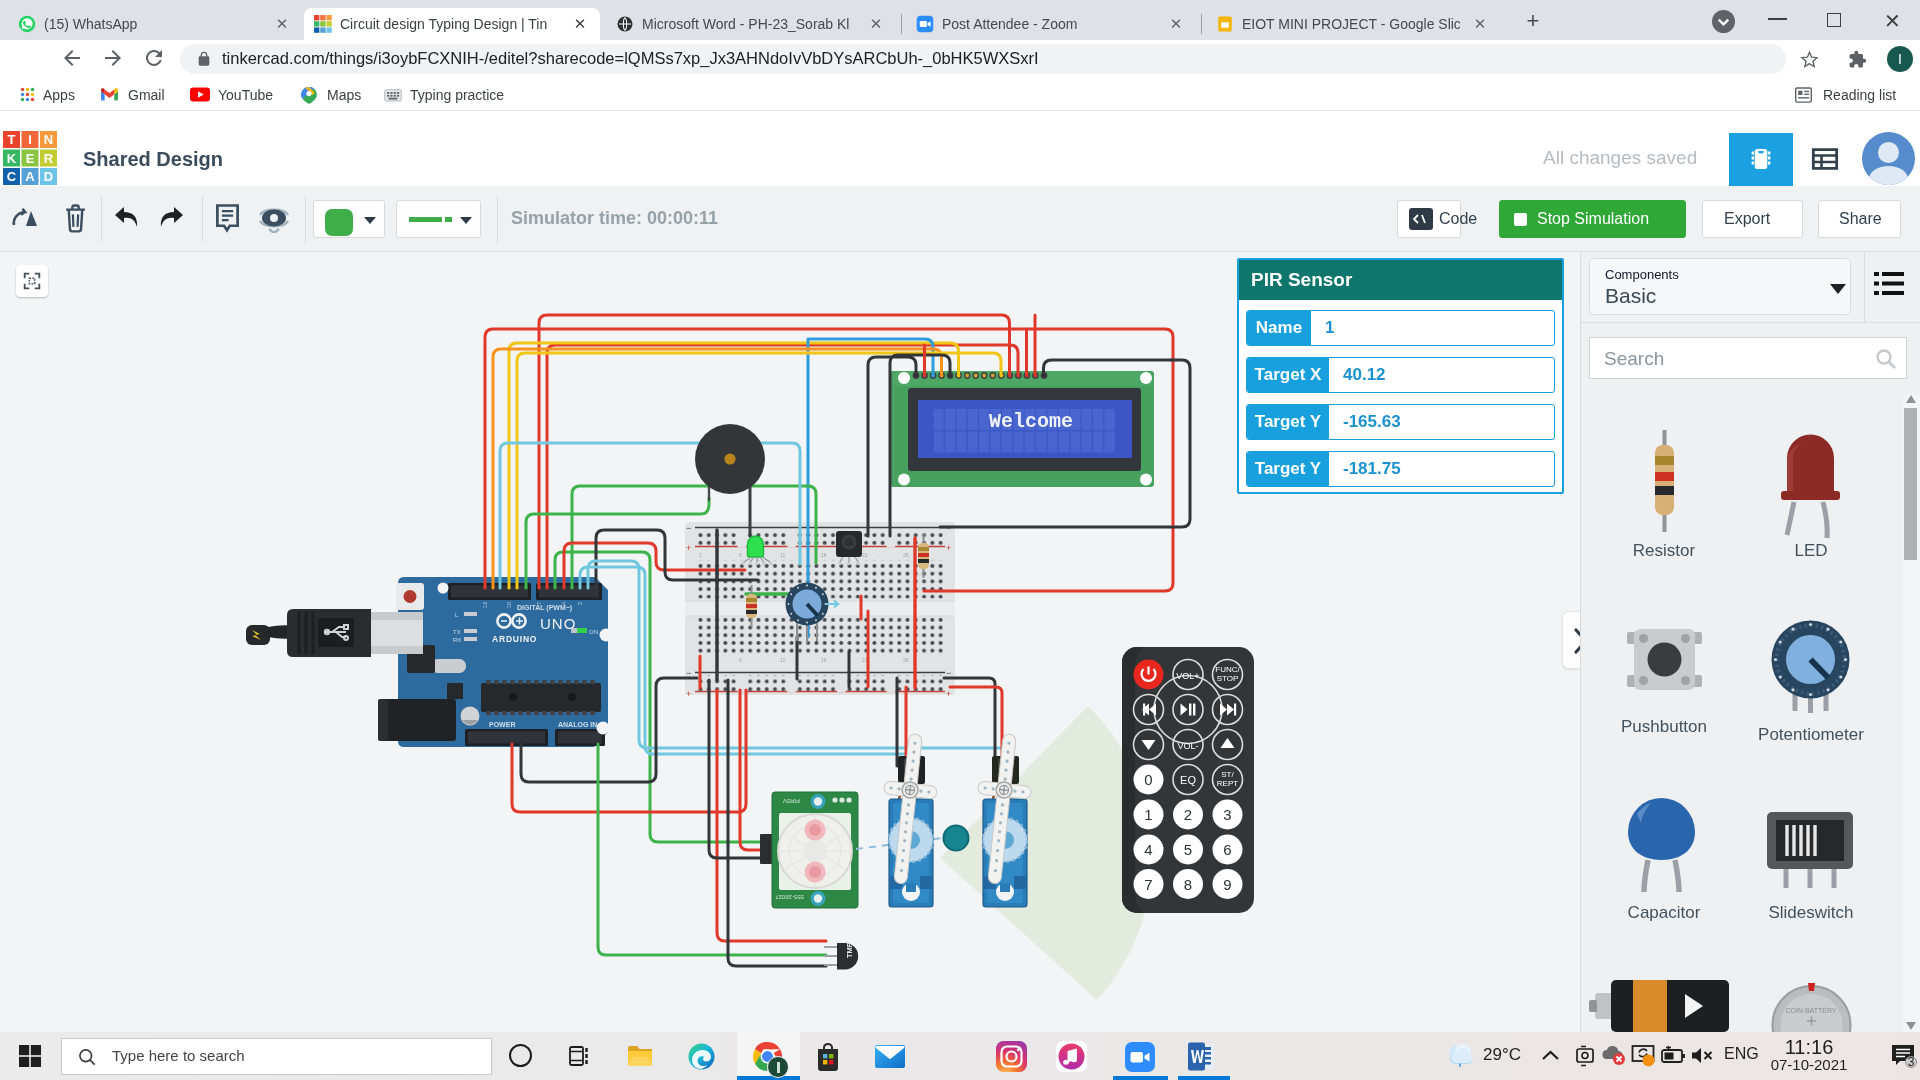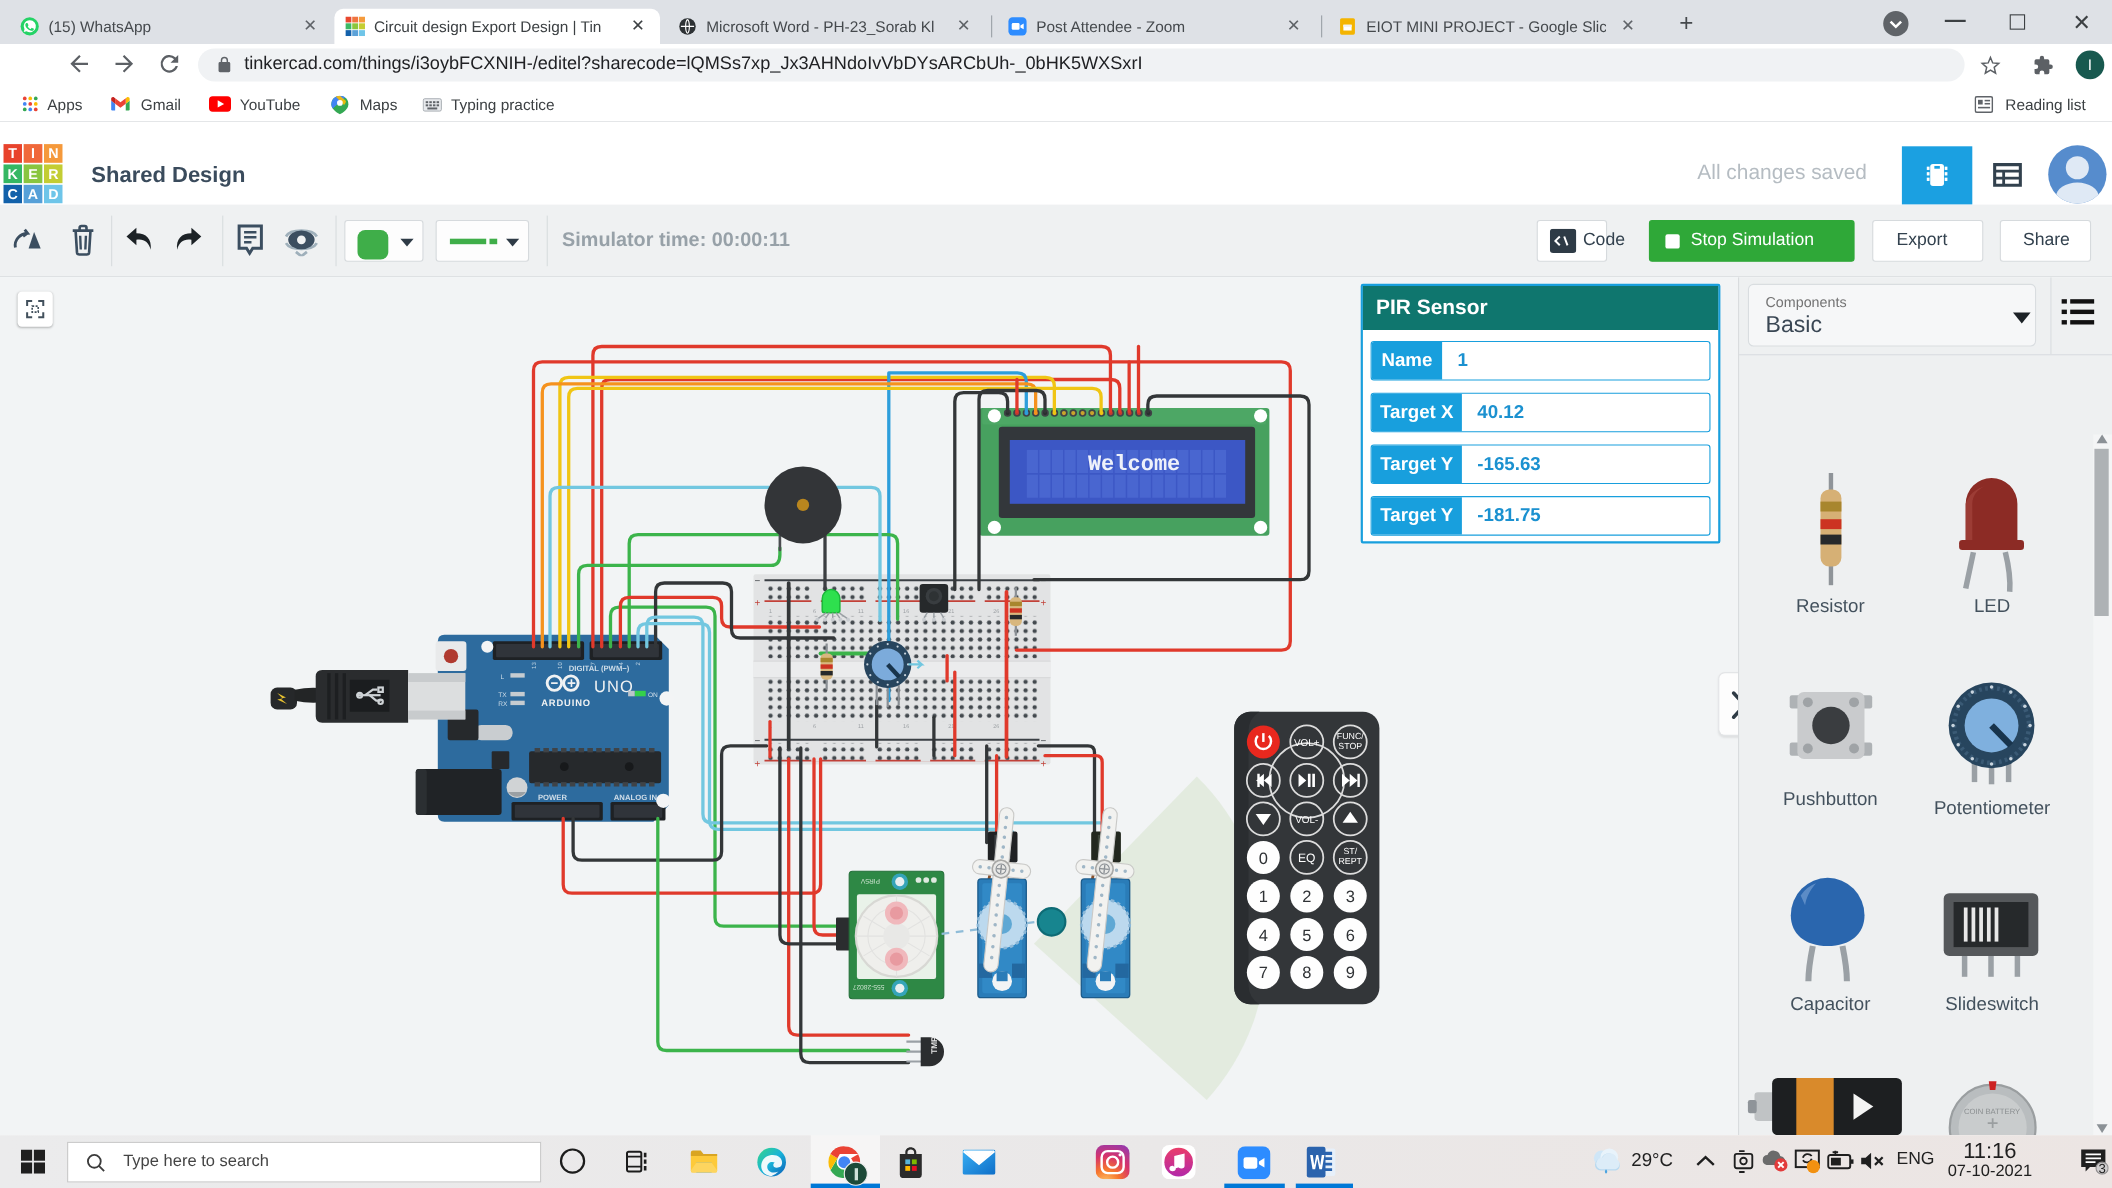--- a/index.html
+++ b/index.html
@@ -58,21 +58,21 @@
         <rect x="0" y="0" width="5.4" height="5.4" fill="#e8472e"></rect>
         <rect x="6.2" y="0" width="5.4" height="5.4" fill="#f07540"></rect>
         <rect x="12.4" y="0" width="5.4" height="5.4" fill="#f59b3c"></rect>
         <rect x="0" y="6.2" width="5.4" height="5.4" fill="#3cb864"></rect>
         <rect x="6.2" y="6.2" width="5.4" height="5.4" fill="#8cc63e"></rect>
         <rect x="12.4" y="6.2" width="5.4" height="5.4" fill="#c5ce32"></rect>
         <rect x="0" y="12.4" width="5.4" height="5.4" fill="#1461ab"></rect>
         <rect x="6.2" y="12.4" width="5.4" height="5.4" fill="#5ba1d8"></rect>
         <rect x="12.4" y="12.4" width="5.4" height="5.4" fill="#6fc5e8"></rect>
       </svg>
-    <span class="ttl" style="width:222px;">Circuit design Export Design | Tin</span>
+    <span class="ttl" style="width:222px;">Circuit design Typing Design | Tin</span>
     <span class="cls" style="left:268px; color:#3c4043;">✕</span>
   </div>
   <div class="tab" style="left:606px; width:290px;">
     <svg class="fav" viewBox="0 0 24 24">
         <circle cx="12" cy="12" r="10" fill="#2d3134"></circle>
         <path d="M4 12h16M12 3.5c-3 2.5-3 14.5 0 17M12 3.5c3 2.5 3 14.5 0 17" stroke="#fff" stroke-width="1.4" fill="none"></path>
       </svg>
     <span class="ttl" style="width:214px;">Microsoft Word - PH-23_Sorab Kl</span>
     <span class="cls" style="left:262px;">✕</span>
   </div>
@@ -917,36 +917,43 @@
   </div>
 
   <div style="position:absolute; left:1562px; top:359px; width:38px; height:58px; background:#fdfdfd; border:1px solid #e2e4e6; border-right:none; border-radius:6px 0 0 6px; box-shadow:0 1px 2px rgba(0,0,0,.08);">
     <svg style="position:absolute; left:9px; top:15px; width:18px; height:28px;" viewBox="0 0 18 28">
         <path d="M4,3 L14,14 L4,25" fill="none" stroke="#2f3b45" stroke-width="3.2" stroke-linecap="round" stroke-linejoin="round"></path>
       </svg>
   </div>
 
   <div id="sidebar">
     <div style="position:absolute; left:8px; top:6px; width:262px; height:57px; background:#f6f7f8; border:1px solid #d9dde0; border-radius:5px;">
-      <div style="position:absolute; left:15px; top:8px; font-size:13px; color:#737373;">Components</div>
+      <div style="position:absolute; left:15px; top:8px; font-size:13px; color:#0f172a;">Components</div>
       <div style="position:absolute; left:15px; top:25px; font-size:21px; color:#3a4754;">Basic</div>
       <div style="position:absolute; left:240px; top:25px; width:0; height:0; border-left:8px solid transparent; border-right:8px solid transparent; border-top:10px solid #1c2226;"></div>
     </div>
     <svg style="position:absolute; left:293px; top:19px; width:30px; height:26px;" viewBox="0 0 30 26">
         <g fill="#111">
           <rect x="0" y="1" width="5" height="4"></rect>
           <rect x="8" y="1" width="22" height="4"></rect>
           <rect x="0" y="10.5" width="5" height="4"></rect>
           <rect x="8" y="10.5" width="22" height="4"></rect>
           <rect x="0" y="20" width="5" height="4"></rect>
           <rect x="8" y="20" width="22" height="4"></rect>
         </g>
       </svg>
     <div style="position:absolute; left:283px; top:0px; width:1px; height:70px; background:#d9dde0;"></div>
     <div style="position:absolute; left:0px; top:70px; width:340px; height:1px; background:#d9dde0;"></div>
+    <div style="position:absolute; left:8px; top:85px; width:318px; height:42px; background:#fff; border:1px solid #cfd4d8;">
+      <div style="position:absolute; left:14px; top:10px; font-size:19px; color:#8a959e;">Search</div>
+      <svg style="position:absolute; left:284px; top:9px; width:24px; height:24px;" viewBox="0 0 24 24">
+          <circle cx="10" cy="10" r="6.5" fill="none" stroke="#c3c9cd" stroke-width="2.4"></circle>
+          <path d="M15 15l6 6" stroke="#c3c9cd" stroke-width="2.8"></path>
+        </svg>
+    </div>
     <svg id="compicons" style="position:absolute; left:0; top:128px; width:340px; height:652px;" viewBox="0 0 340 652">
       <g id="ic-resistor">
         <line x1="83.5" y1="50" x2="83.5" y2="152" stroke="#8f9499" stroke-width="4"></line>
         <rect x="74" y="65" width="19" height="70" rx="8" fill="#d6b075"></rect>
         <rect x="74" y="76" width="19" height="9" fill="#a8862e"></rect>
         <rect x="74" y="92" width="19" height="9" fill="#cc3322"></rect>
         <rect x="74" y="106" width="19" height="9" fill="#26292b"></rect>
       </g>
       <g id="ic-led">
         <path d="M213,122 C210,136 208,146 206,155" stroke="#9aa0a5" stroke-width="5" fill="none"></path>

